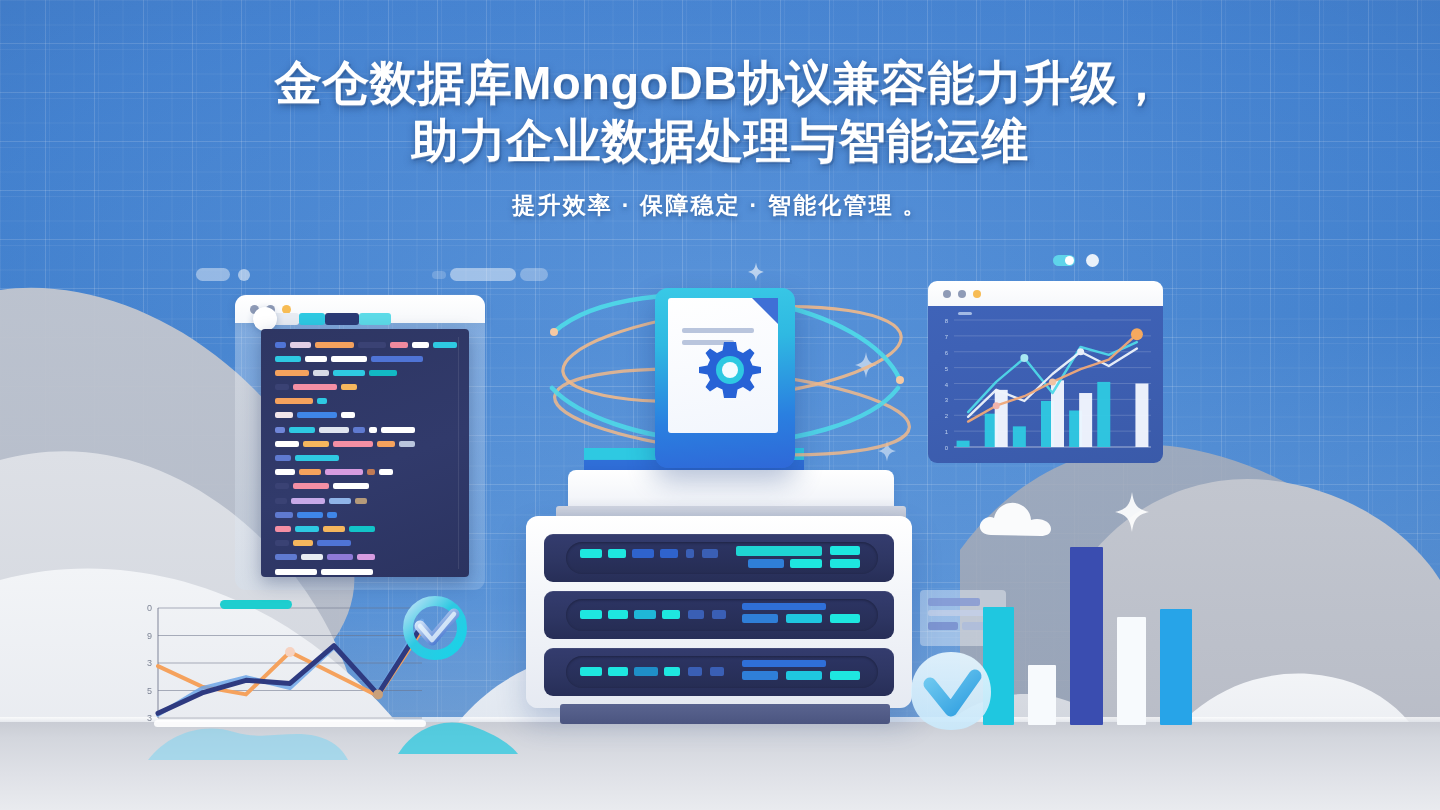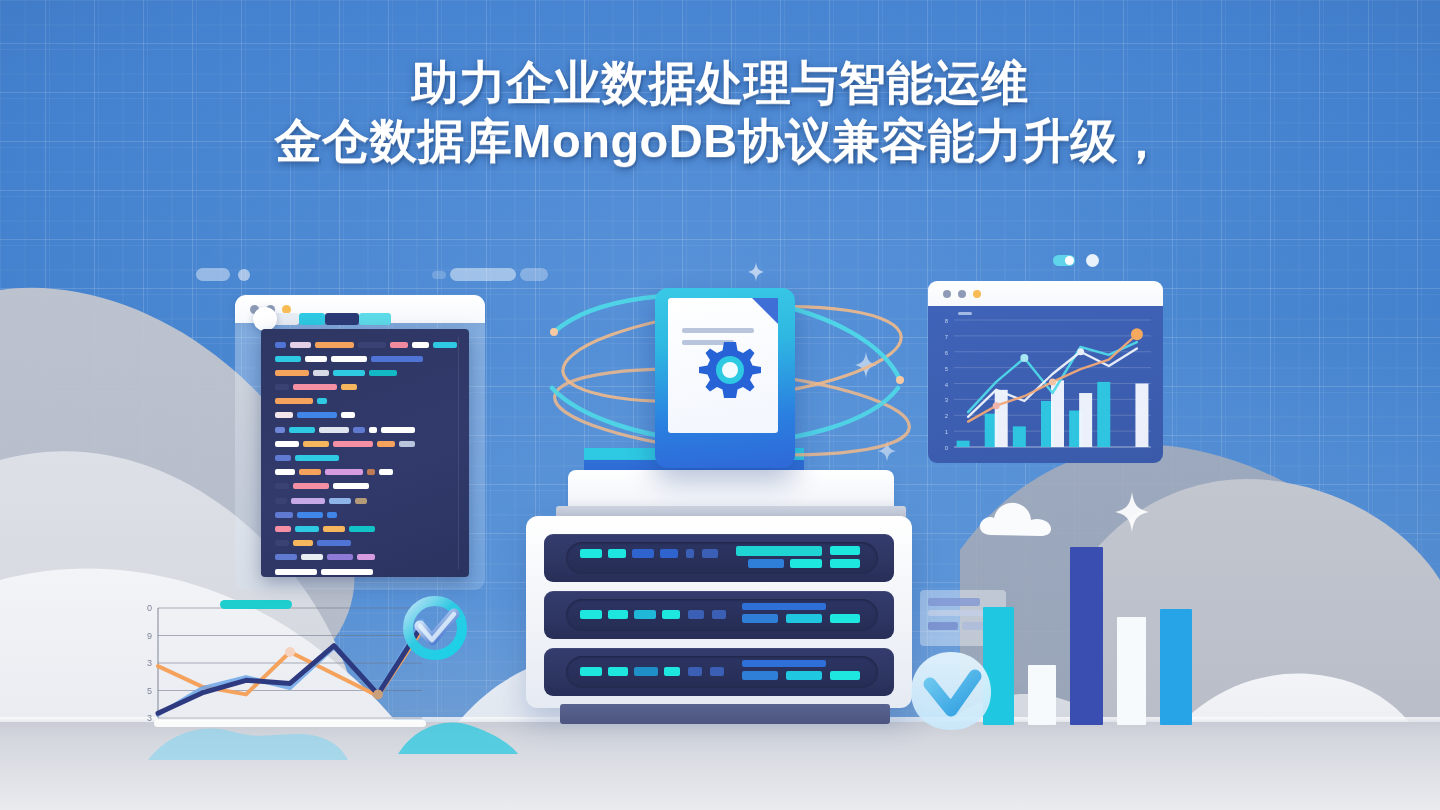--- a/index.html
+++ b/index.html
@@ -346,22 +346,23 @@
   <div class="mini-bar" style="left:962px; top:622px; width:24px; height:8px; background:#aab9dd; opacity:.7;"></div>
 
   <svg style="position:absolute; left:148px; top:690px; width:200px; height:70px;" viewBox="0 0 200 70">
     <path d="M0 70 C20 44 54 32 86 42 C116 51 140 40 168 46 C184 50 194 58 200 70 Z" fill="#7ed4f0" opacity=".55"></path>
   </svg>
   <svg style="position:absolute; left:398px; top:698px; width:120px; height:56px;" viewBox="0 0 120 56">
     <path d="M0 56 C16 30 46 18 74 28 C96 36 110 44 120 56 Z" fill="#1fc7e0" opacity=".7"></path>
   </svg>
 
   <div class="headline">
+    <span class="title-line">金仓数据库MongoDB协议兼容能力升级，</span>
     <span class="title-line">助力企业数据处理与智能运维</span>
-    <span class="title-line">金仓数据库MongoDB协议兼容能力升级，</span>
+    <span class="subtitle">提升效率 · 保障稳定 · 智能化管理 。</span>
   </div>
 
   <div class="win" id="code-win">
     <div class="win-bar">
       <span class="dot g1"></span>
       <span class="dot g2"></span>
       <span class="dot o"></span>
     </div>
     <div class="code-glass"></div>
 

